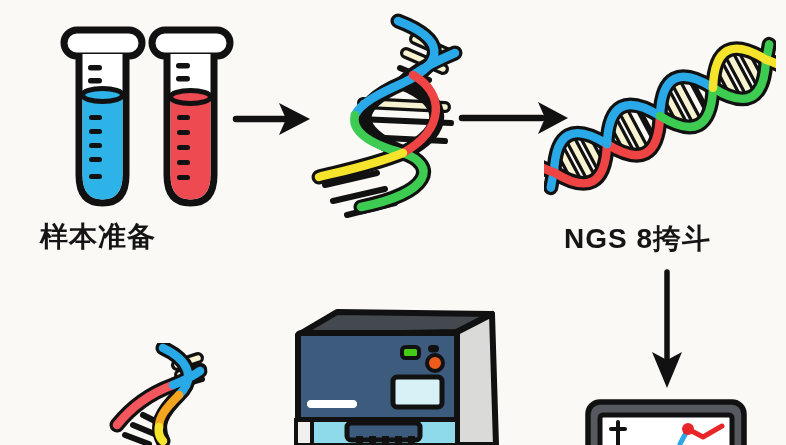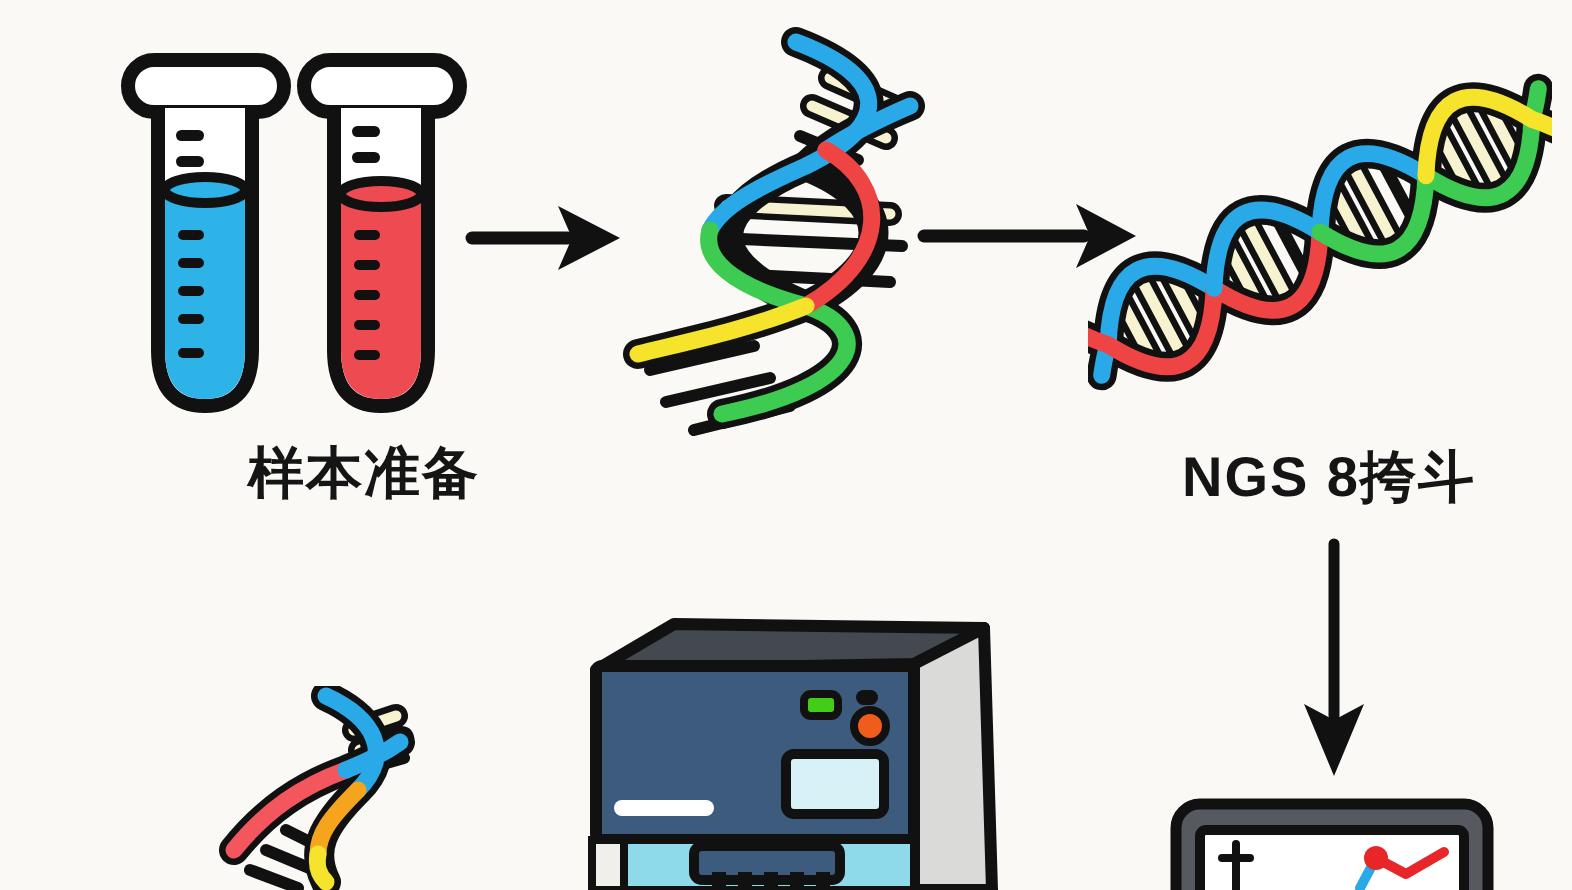--- a/index.html
+++ b/index.html
@@ -1,19 +1,19 @@
 <!DOCTYPE html>
 <html><head>
 <meta charset="utf-8">
 <style>
   html,body{margin:0;padding:0;background:#faf9f5;}
   .canvas{position:relative;width:786px;height:445px;background:#faf9f5;overflow:hidden;
           font-family:"Liberation Sans",sans-serif;}
   .abs{position:absolute;}
-  .step-label{position:absolute;text-align:right;font-weight:700;font-size:28px;
+  .step-label{position:absolute;text-align:left;font-weight:700;font-size:28px;
               color:#151515;letter-spacing:1px;white-space:nowrap;}
   .rung-u{stroke:#111;stroke-width:12;stroke-linecap:round;fill:none;}
   .rung-c{stroke:#f7f2d0;stroke-width:5.5;stroke-linecap:round;fill:none;}
   .rung-k{stroke:#111;stroke-width:6;stroke-linecap:round;fill:none;}
   .strand-k{stroke:#111;stroke-width:15;stroke-linecap:round;fill:none;}
   .seg{stroke-width:8.5;stroke-linecap:round;fill:none;}
   .c-blue{stroke:#2aa9e8;} .c-red{stroke:#ef4444;} .c-green{stroke:#3ecb52;}
   .c-yellow{stroke:#f5e32c;} .c-orange{stroke:#f5a51d;} .c-pink{stroke:#f4565e;}
 </style>
 </head>
@@ -124,21 +124,21 @@
         <path class="seg c-green" d="M60,0 Q90,52 120,0 Q125,-5 130,-12"></path>
         <path class="seg c-red" d="M-130,-12 Q-125,-5 -120,0 Q-90,52 -60,0"></path>
         <path class="seg c-blue" d="M-60,0 Q-30,-52 0,0"></path>
         <path class="seg c-green" d="M0,0 Q30,52 60,0"></path>
         <path class="seg c-yellow" d="M60,0 Q90,-52 120,0 Q125,5 130,12"></path>
       </g>
     </g>
   </svg>
 
   <div class="step-label" style="left:40px;top:218px;width:200px">样本准备</div>
-  <div class="step-label" style="left:528px;top:220px;width:210px">NGS 8挎斗</div>
+  <div class="step-label" style="left:564px;top:220px;width:210px">NGS 8挎斗</div>
 
   <svg class="abs" style="left:103px;top:343px" width="115" height="102" viewBox="0 0 115 102">
     <g>
       <path class="rung-u" d="M74,22 L95,15"></path>
         <path class="rung-c" d="M74,22 L95,15"></path>
       <path class="rung-u" d="M77,32 L98,26"></path>
         <path class="rung-c" d="M77,32 L98,26"></path>
       <path class="rung-k" d="M78,42 L99,36"></path>
       <path class="rung-k" d="M40,72 L60,82"></path>
       <path class="rung-k" d="M30,82 L54,92"></path>

